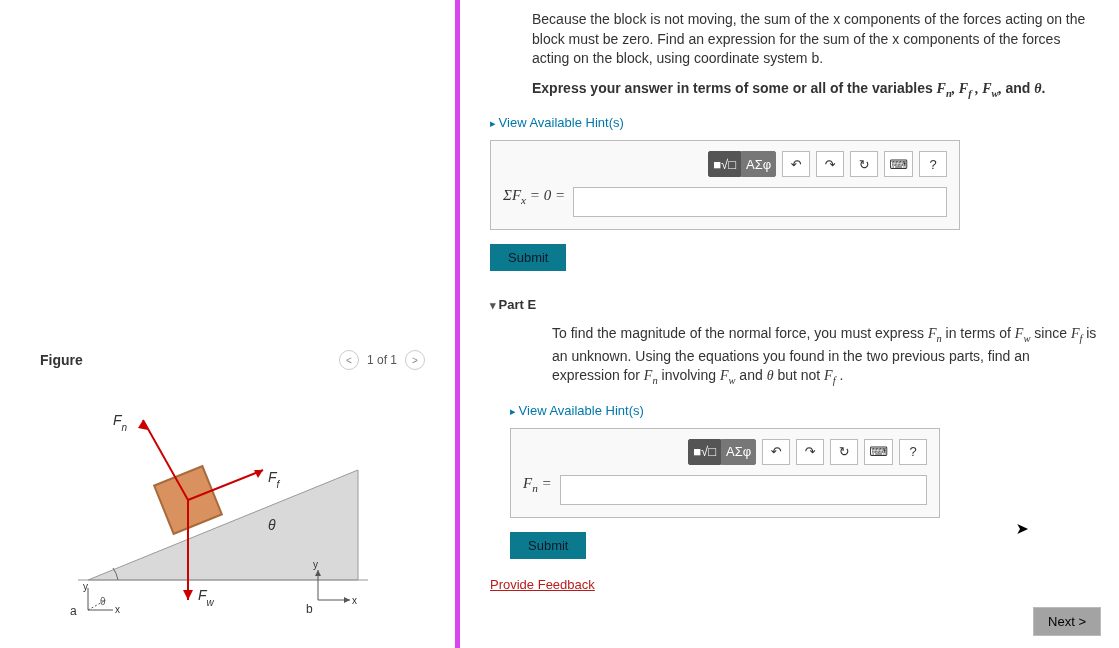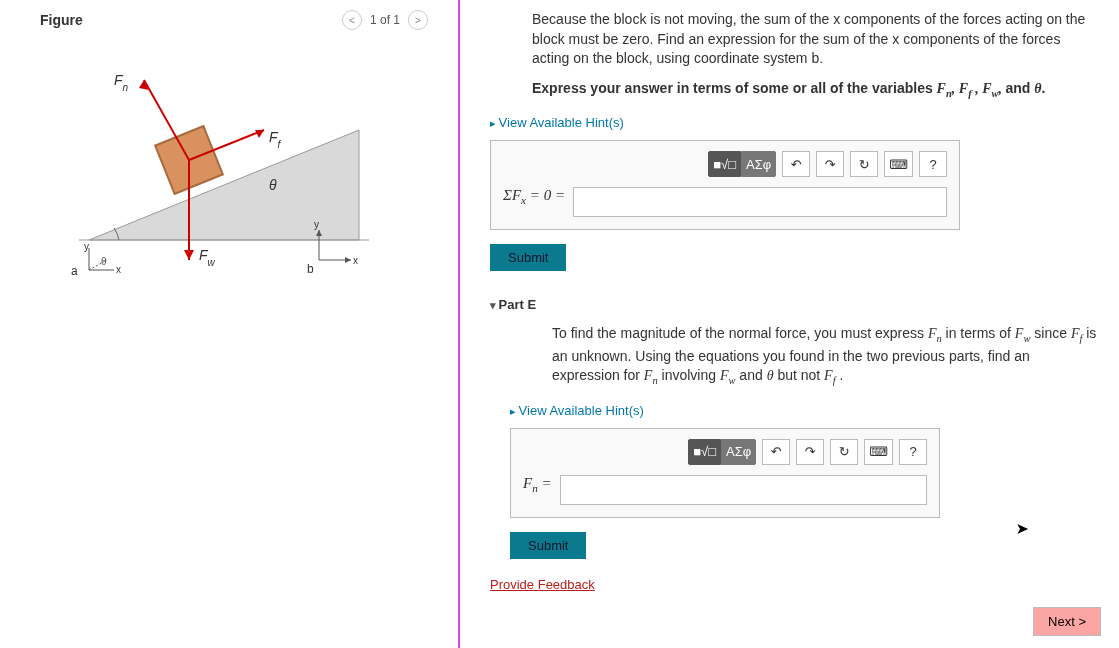--- a/index.html
+++ b/index.html
@@ -9,22 +9,23 @@
     color: #333;
     background: #fff;
     width: 1119px;
     height: 648px;
     overflow: hidden;
     position: relative;
   }
   .main-container { display: flex; height: 100%; }
   .left-col {
     width: 460px;
-    border-right: 2px solid #d946ef;
+    border-right: 5px solid #d946ef;
     position: relative;
+    padding-top: 340px;
   }
   .right-col {
     flex: 1;
     padding: 10px 20px 0 30px;
     overflow: hidden;
   }
   .figure-header {
     display: flex;
     justify-content: space-between;
     align-items: center;
@@ -110,21 +111,21 @@
     font-size: 13px;
     cursor: pointer;
     margin-top: 18px;
     display:inline-block;
   }
   .next-btn {
     position: absolute;
     bottom: 12px;
     right: 18px;
     border: 1px solid #bbb;
-    background: #fca5a5;
+    background: #a3a3a3;
     padding: 6px 14px;
     font-size: 13px;
     cursor: pointer;
   }
   .cursor-icon {
     position:absolute;
     right: 90px;
     bottom: 110px;
     font-size: 16px;
     color:#000;

